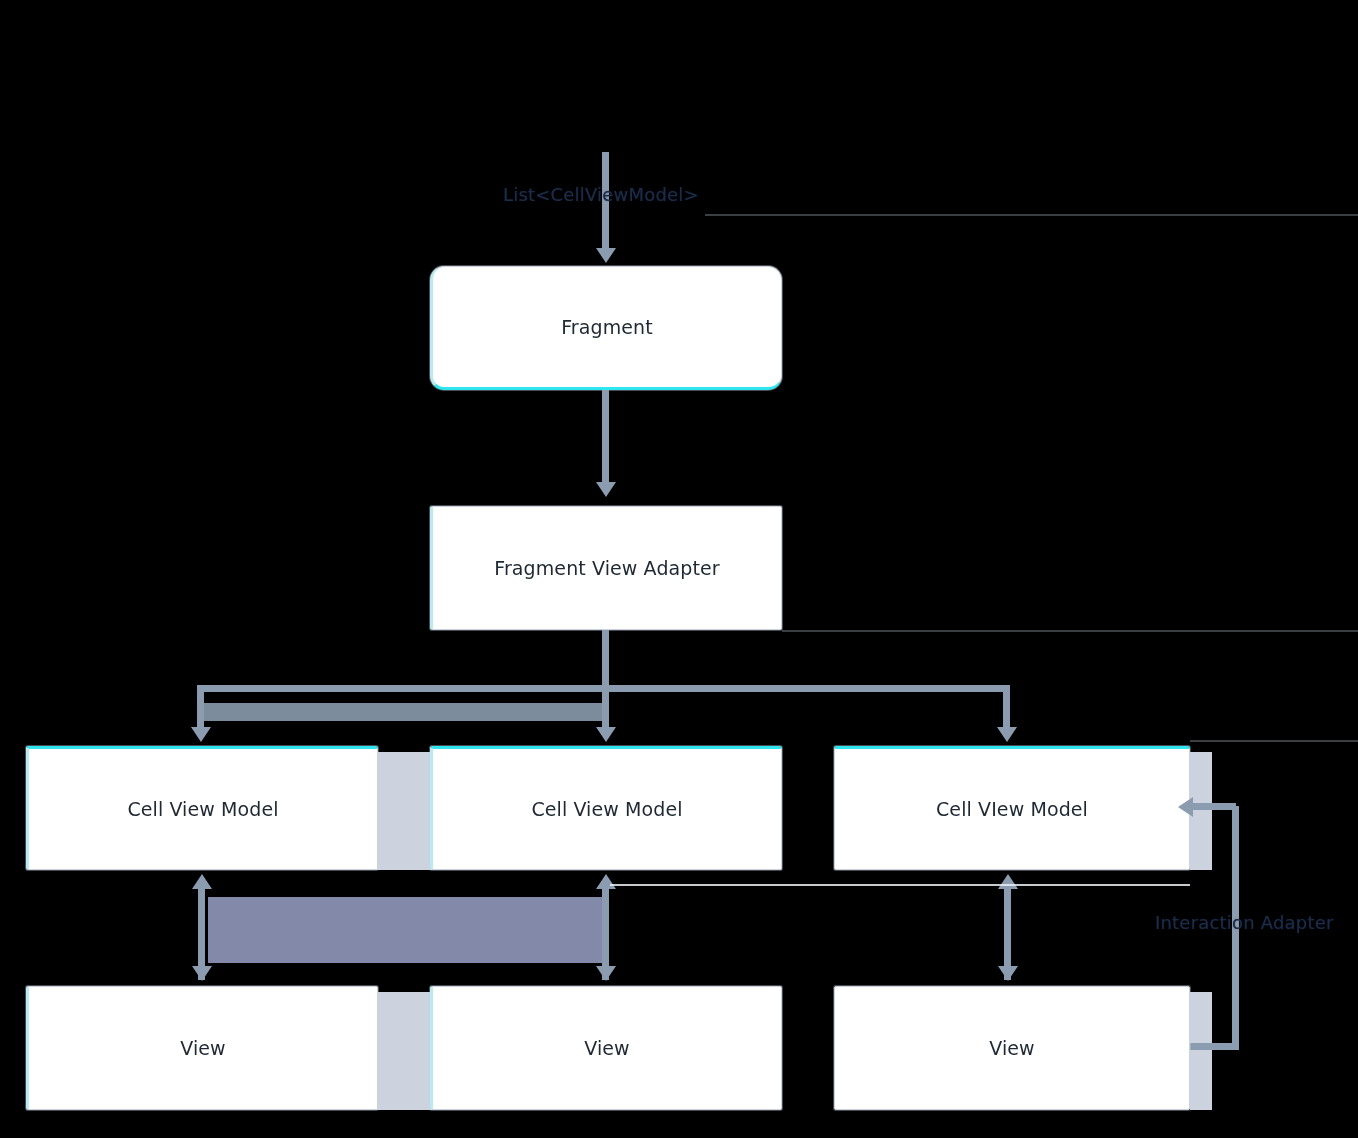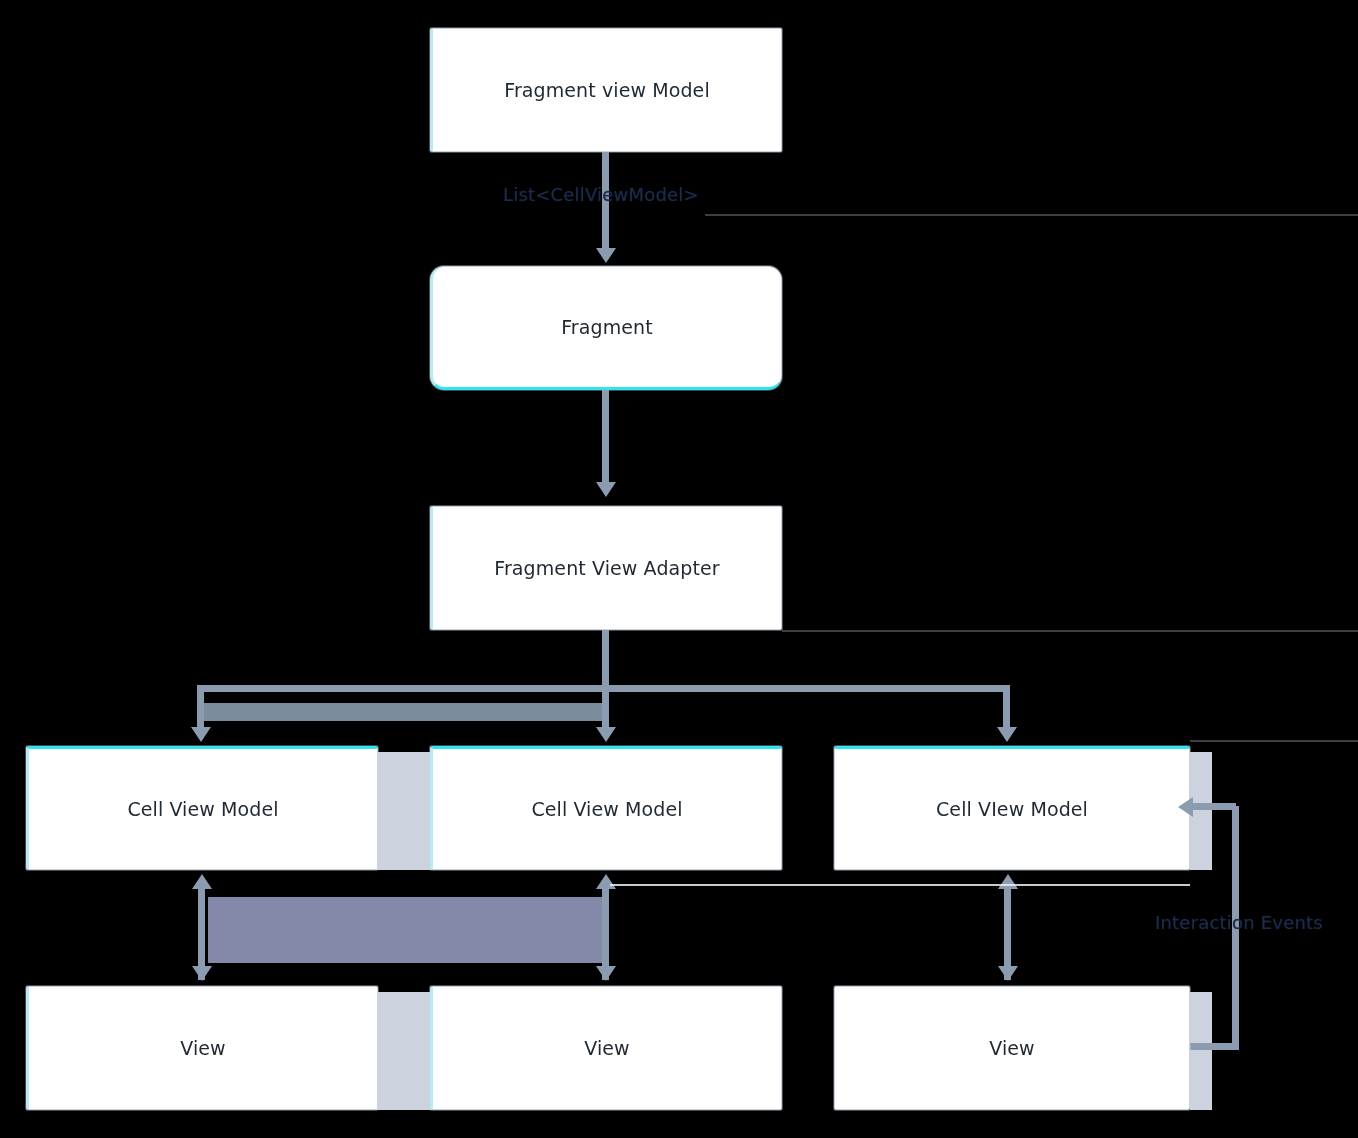--- a/index.html
+++ b/index.html
@@ -106,23 +106,20 @@
   <div class="hairline" style="left:782px; top:630px; width:576px;"></div>
   <div class="hairline" style="left:1190px; top:740px; width:168px;"></div>
 
   <div class="fill-block fill-gray" style="left:376px; top:752px; width:56px; height:118px;"></div>
   <div class="fill-block fill-gray" style="left:376px; top:992px; width:56px; height:118px;"></div>
   <div class="fill-block fill-gray" style="left:1190px; top:752px; width:22px; height:118px;"></div>
   <div class="fill-block fill-gray" style="left:1190px; top:992px; width:22px; height:118px;"></div>
 
   <div class="fill-block fill-purple" style="left:208px; top:897px; width:400px; height:66px;"></div>
 
-  <div class="node accent-left" style="left:430px; top:28px; width:352px; height:124px;">
-    <span class="node-label">Fragment view Model</span>
-  </div>
 
   <div class="conn conn-v" style="left:602px; top:152px; width:7px; height:100px;"></div>
   <div class="arrowhead arrow-down" style="left:596px; top:248px;"></div>
 
   <div class="edge-label" style="left:503px; top:184px;">List&lt;CellViewModel&gt;</div>
 
   <div class="node accent-bottom accent-left" style="left:430px; top:266px; width:352px; height:124px;border-radius:14px;">
     <span class="node-label">Fragment</span>
   </div>
 
@@ -174,21 +171,21 @@
 
   <div class="fill-block" style="left:610px; top:884px; width:580px; height:2px; background:#e9eef5; opacity:0.85;"></div>
 
   <div class="conn conn-v" style="left:1232px; top:806px; width:7px; height:244px;"></div>
 
   <div class="conn conn-h" style="left:1190px; top:803px; width:46px; height:7px;"></div>
   <div class="arrowhead arrow-left" style="left:1178px; top:797px;"></div>
 
   <div class="conn conn-h" style="left:1186px; top:1043px; width:52px; height:7px;"></div>
 
-  <div class="edge-label" style="left:1155px; top:912px;">Interaction Events</div>
+  <div class="edge-label" style="left:1155px; top:912px;">Interaction Adapter</div>
 
   <div class="node accent-left" style="left:26px; top:986px; width:352px; height:124px;">
     <span class="node-label">View</span>
   </div>
 
   <div class="node accent-left" style="left:430px; top:986px; width:352px; height:124px;">
     <span class="node-label">View</span>
   </div>
 
   <div class="node" style="left:834px; top:986px; width:356px; height:124px;">

